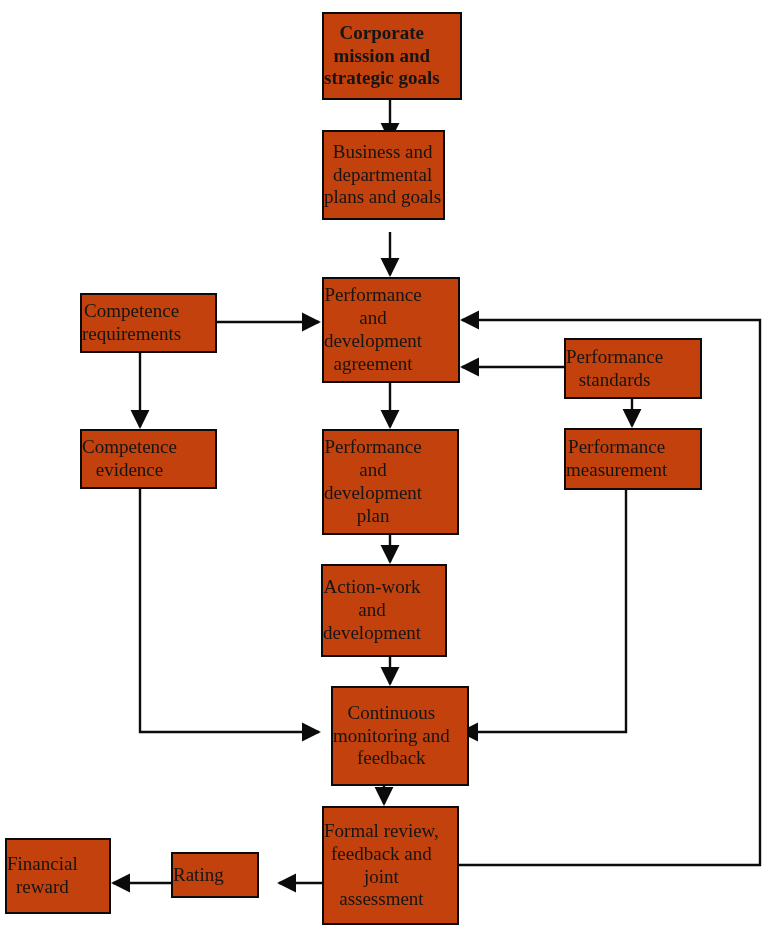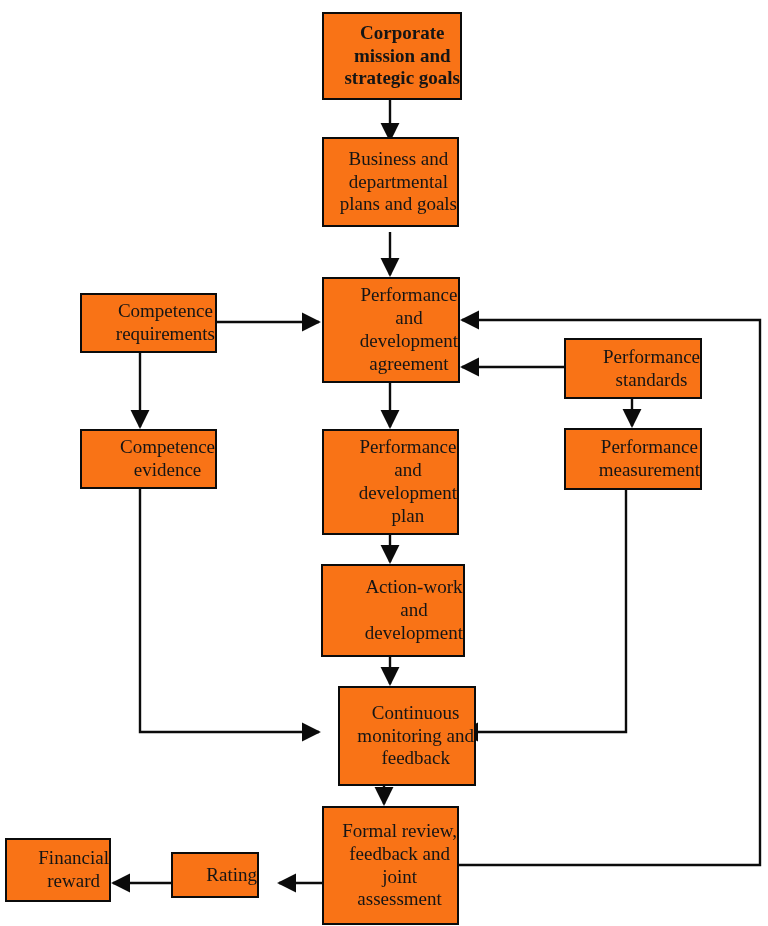--- a/index.html
+++ b/index.html
@@ -16,25 +16,25 @@
     left: 0; top: 0;
     width: 768px; height: 926px;
   }
   .connectors polyline {
     fill: none;
     stroke: #0b0b0b;
     stroke-width: 2.4;
   }
   .node {
     position: absolute;
-    background: #f97316;
+    background: #c2410c;
     border: 2px solid #0b0b0b;
     display: flex;
     align-items: center;
-    justify-content: flex-end;
+    justify-content: flex-start;
     text-align: center;
   }
   .node-label {
     display: block;
     white-space: pre-line;
     font-size: 19px;
     line-height: 1.2;
     color: #151515;
   }
   .node-label.bold { font-weight: bold; }
@@ -64,21 +64,21 @@
     <polyline points="322,883 279,883" marker-end="url(#arrowhead)"></polyline>
     <polyline points="171,883 113,883" marker-end="url(#arrowhead)"></polyline>
   </svg>
 
 <div class="node" style="left:322px; top:12px; width:140px; height:88px">
   <span class="node-label bold">Corporate
 mission and
 strategic goals</span>
 </div>
 
-<div class="node" style="left:322px; top:137px; width:137px; height:90px">
+<div class="node" style="left:322px; top:130px; width:123px; height:90px">
   <span class="node-label">Business and
 departmental
 plans and goals</span>
 </div>
 
 <div class="node" style="left:80px; top:293px; width:137px; height:60px">
   <span class="node-label">Competence
 requirements</span>
 </div>
 
@@ -104,39 +104,39 @@
 and
 development
 plan</span>
 </div>
 
 <div class="node" style="left:564px; top:428px; width:138px; height:62px">
   <span class="node-label">Performance
 measurement</span>
 </div>
 
-<div class="node" style="left:321px; top:564px; width:144px; height:93px">
+<div class="node" style="left:321px; top:564px; width:126px; height:93px">
   <span class="node-label">Action-work
 and
 development</span>
 </div>
 
-<div class="node" style="left:338px; top:686px; width:138px; height:100px">
+<div class="node" style="left:331px; top:686px; width:138px; height:100px">
   <span class="node-label">Continuous
 monitoring and
 feedback</span>
 </div>
 
 <div class="node" style="left:322px; top:806px; width:137px; height:119px">
   <span class="node-label">Formal review,
 feedback and
 joint
 assessment</span>
 </div>
 
 <div class="node" style="left:171px; top:852px; width:88px; height:46px">
   <span class="node-label">Rating</span>
 </div>
 
-<div class="node" style="left:5px; top:838px; width:106px; height:64px">
+<div class="node" style="left:5px; top:838px; width:106px; height:76px">
   <span class="node-label">Financial
 reward</span>
 </div>
 
 </body></html>

